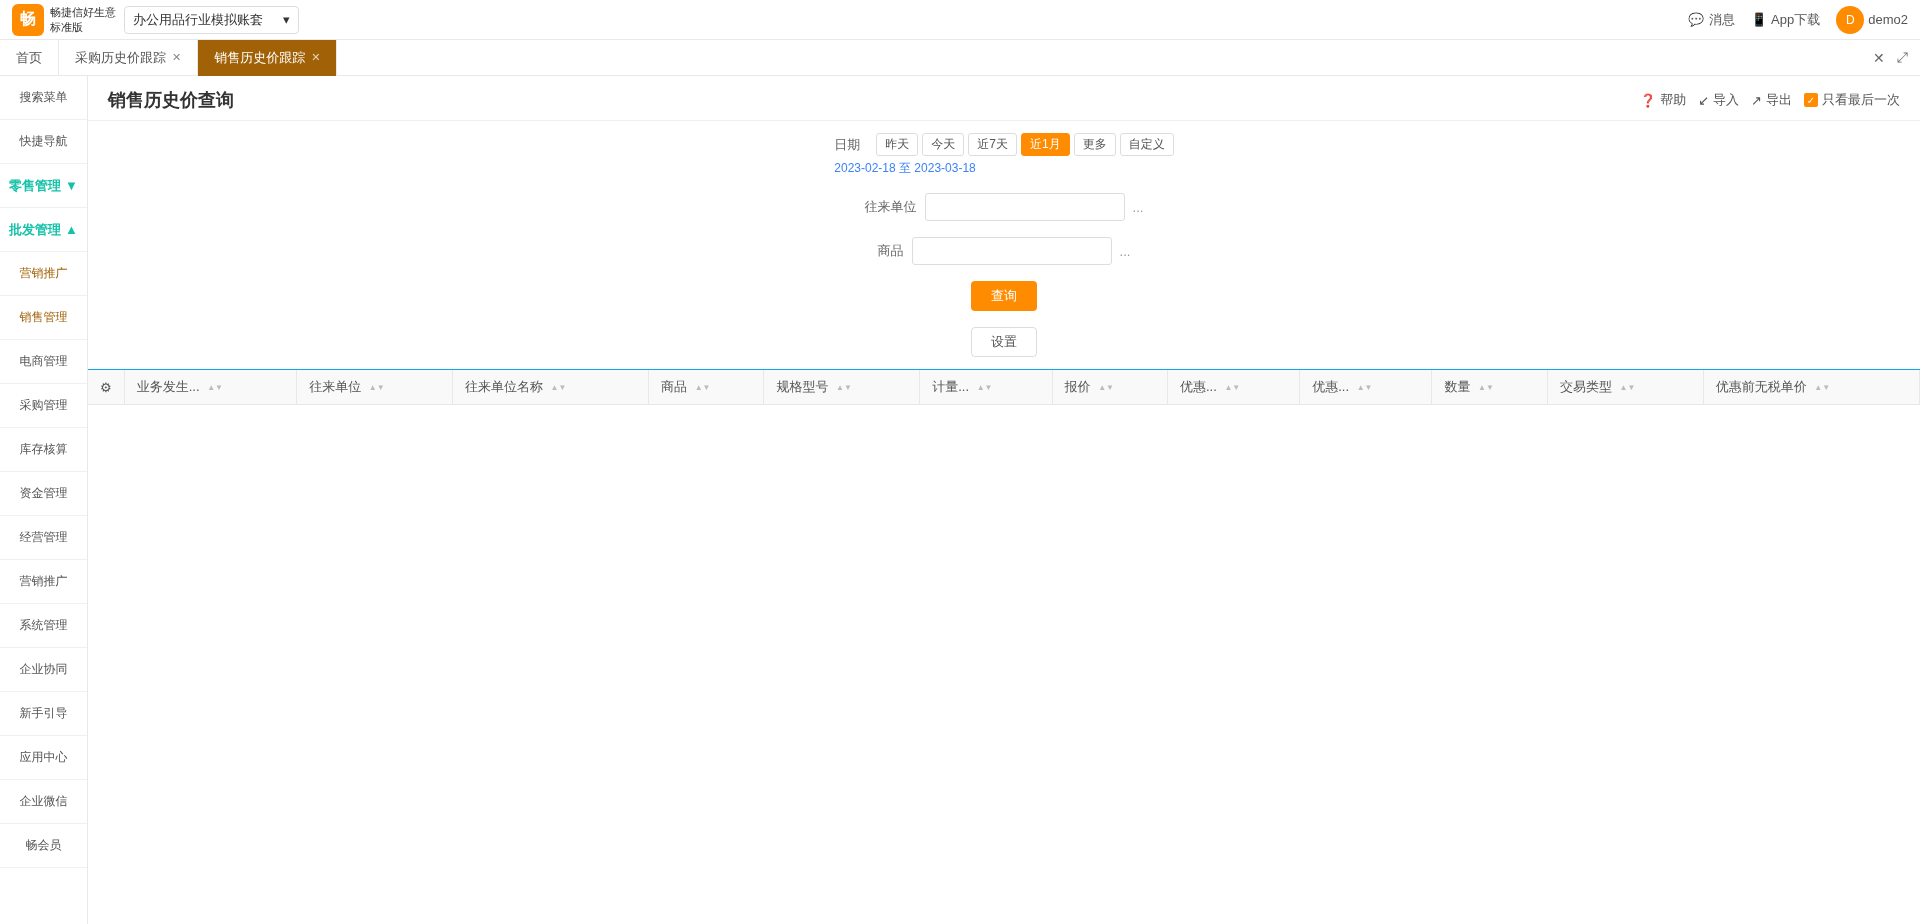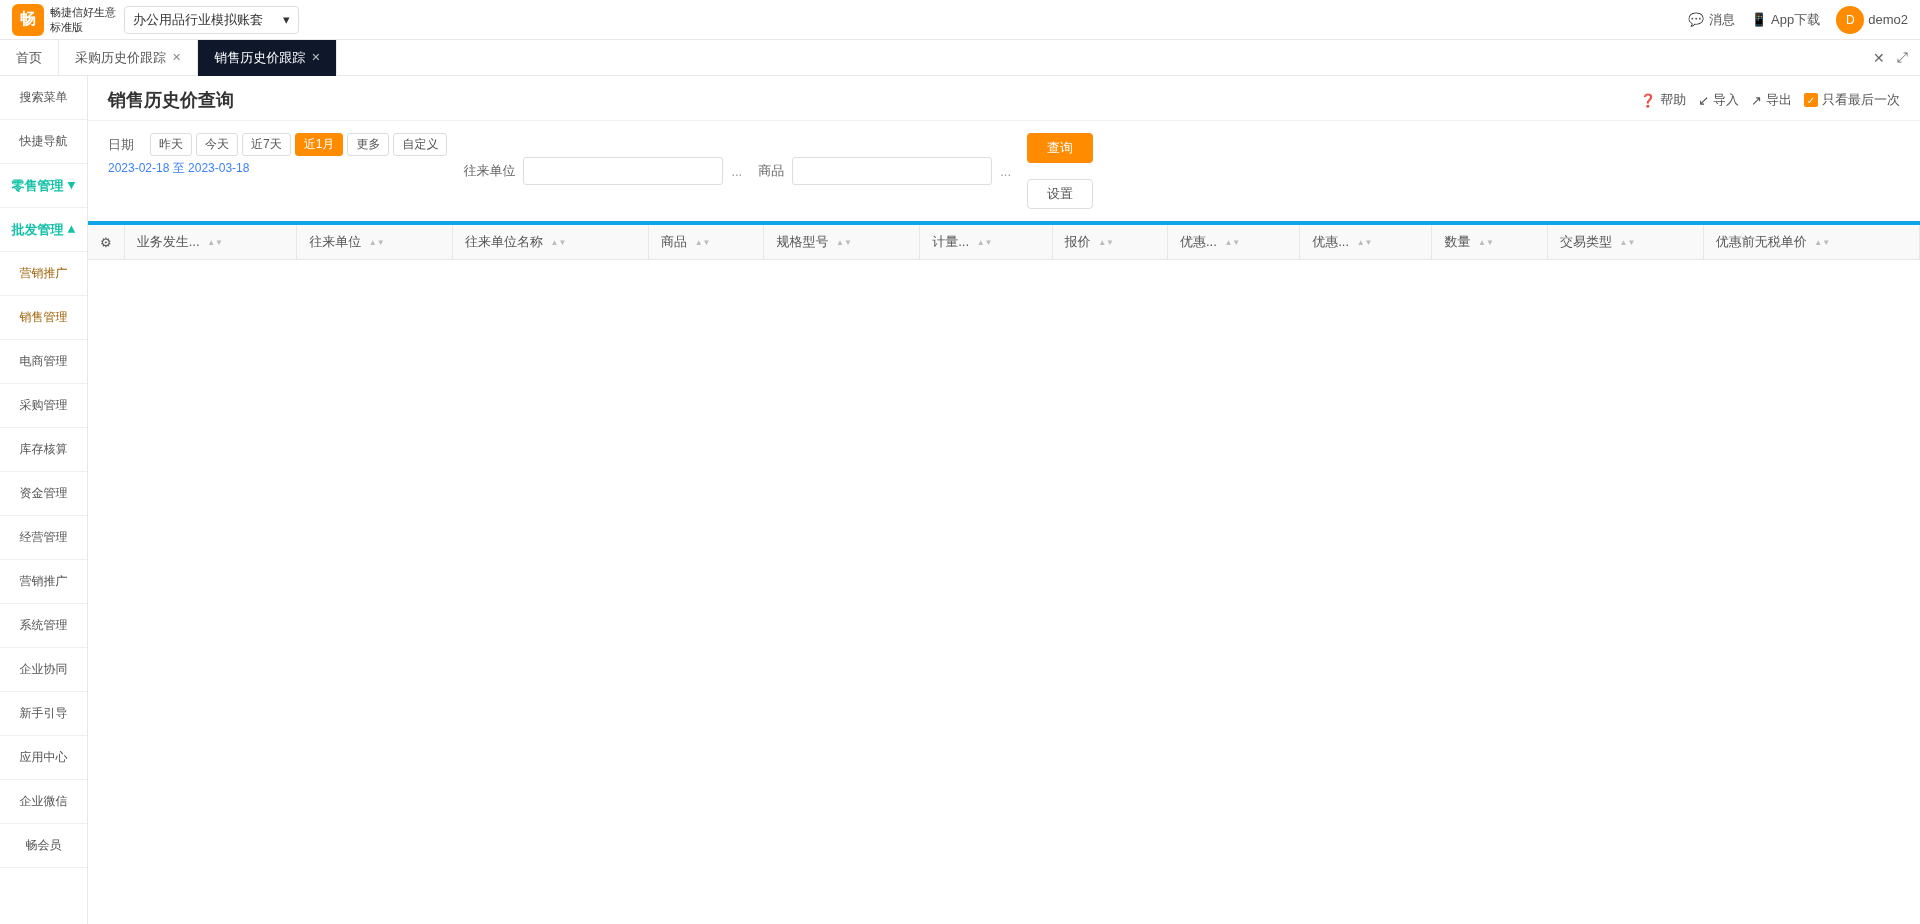--- a/index.html
+++ b/index.html
@@ -96,21 +96,21 @@
       align-items: center;
       padding: 0 16px;
       cursor: pointer;
       font-size: 13px;
       color: #555;
       border-right: 1px solid #e8e8e8;
       gap: 6px;
       white-space: nowrap;
     }
     .tab-item.active {
-      background: #0f172a;
+      background: #a16207;
       color: white;
       justify-content: flex-end;
     }
     .tab-item .close-icon {
       font-size: 11px;
       opacity: 0.7;
       cursor: pointer;
     }
     .tab-spacer { flex: 1; }
     .tab-controls {
@@ -148,21 +148,20 @@
       flex-direction: column;
       align-items: center;
       justify-content: center;
       padding: 10px 4px;
       cursor: pointer;
       color: #555;
       font-size: 12px;
       text-align: center;
       border-bottom: 1px solid #f0f0f0;
       min-height: 44px;
-      font-family: Liberation Mono, monospace;
     }
     .sidebar-item.section-header {
       color: #13c2a8;
       font-weight: bold;
       font-size: 13px;
       display: flex;
       flex-direction: row;
       gap: 4px;
       justify-content: center;
       align-items: center;
@@ -235,23 +234,25 @@
       align-items: center;
       justify-content: center;
       color: white;
       font-size: 10px;
     }
 
     
     .filter-area {
       padding: 12px 20px;
       display: flex;
+      align-items: center;
       gap: 16px;
       flex-wrap: wrap;
-      border-bottom: 4px solid #0ea5e9;
+      border-bottom: 1px solid #0ea5e9;
+      flex-direction: column;
     }
     .filter-label {
       color: #666;
       font-size: 13px;
       white-space: nowrap;
     }
     .date-btns {
       display: flex;
       align-items: center;
       gap: 4px;

